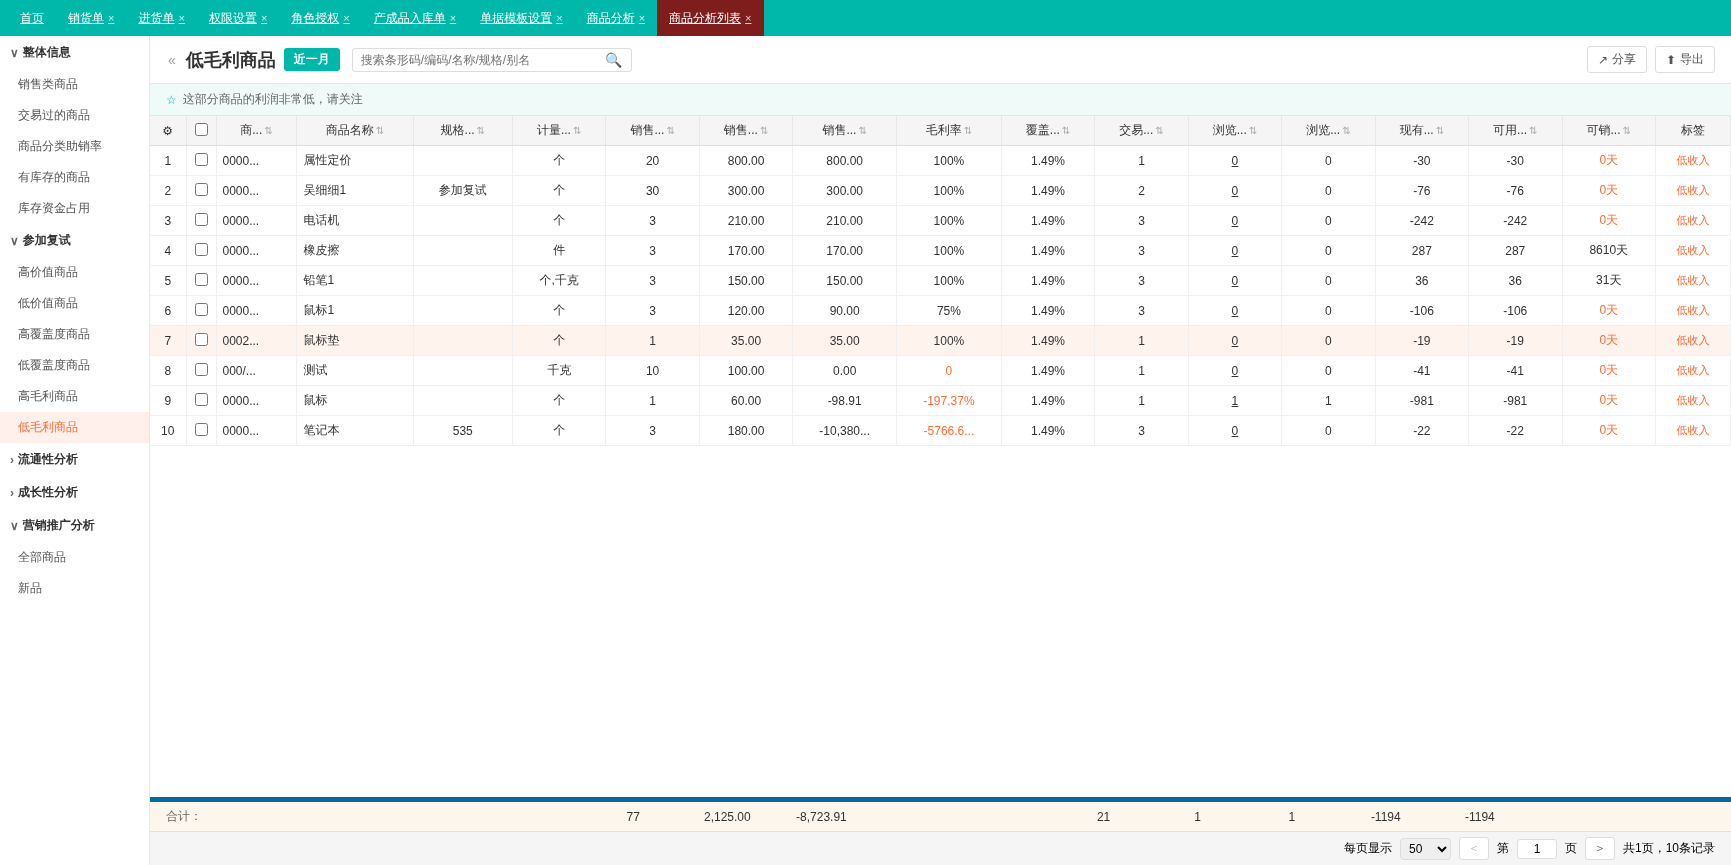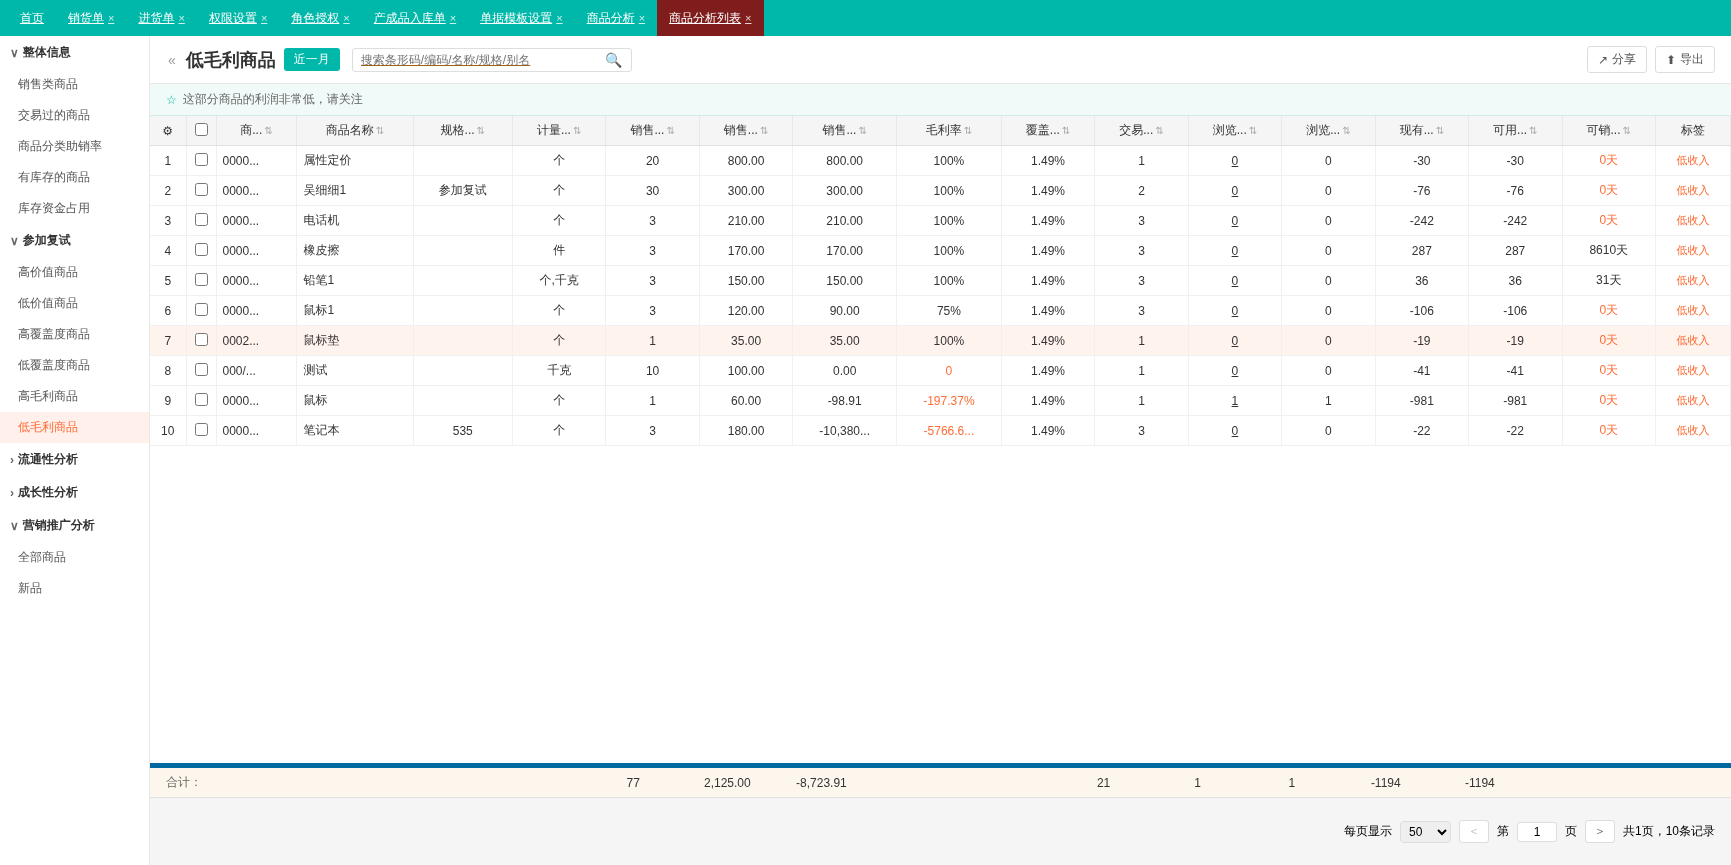--- a/index.html
+++ b/index.html
@@ -82,39 +82,39 @@
       color: #333;
     }
     .filter-btn {
       background: #00b8a9;
       color: #fff;
       border: none;
       border-radius: 3px;
       padding: 3px 10px;
       cursor: pointer;
       font-size: 12px;
+      font-weight: bold;
     }
     .search-box {
       display: flex;
       align-items: center;
       border: 1px solid #ddd;
       border-radius: 3px;
       padding: 3px 8px;
       margin-left: 4px;
       flex: 1;
       max-width: 280px;
     }
     .search-box input {
       border: none;
       outline: none;
       font-size: 12px;
-      color: #a16207;
+      color: #0c4a6e;
       width: 100%;
       background: transparent;
-      text-decoration: underline;
     }
     .header-actions {
       margin-left: auto;
       display: flex;
       gap: 8px;
     }
     .action-btn {
       display: flex;
       align-items: center;
       gap: 4px;
@@ -202,21 +202,21 @@
       padding: 0 6px;
     }
 
     
     .pagination-bar {
       background: #f5f5f5;
       border-top: 1px solid #e0e0e0;
       display: flex;
       align-items: center;
       justify-content: flex-end;
-      padding: 22px 16px;
+      padding: 5px 16px;
       gap: 8px;
       flex-shrink: 0;
     }
     .pagination-bar select {
       border: 1px solid #ddd;
       border-radius: 4px;
       padding: 2px 4px;
       font-size: 12px;
     }
     .page-nav-btn {

